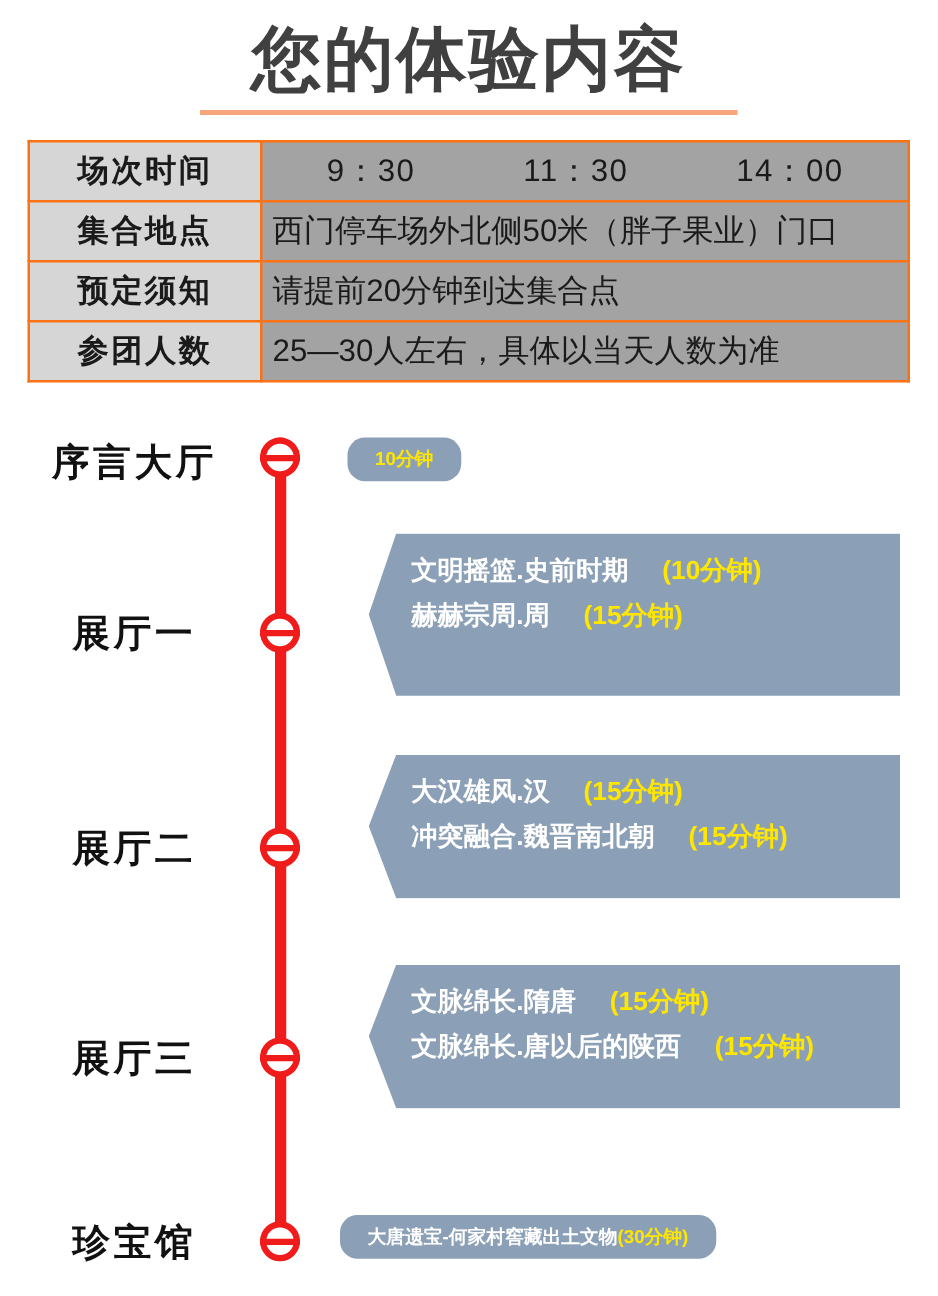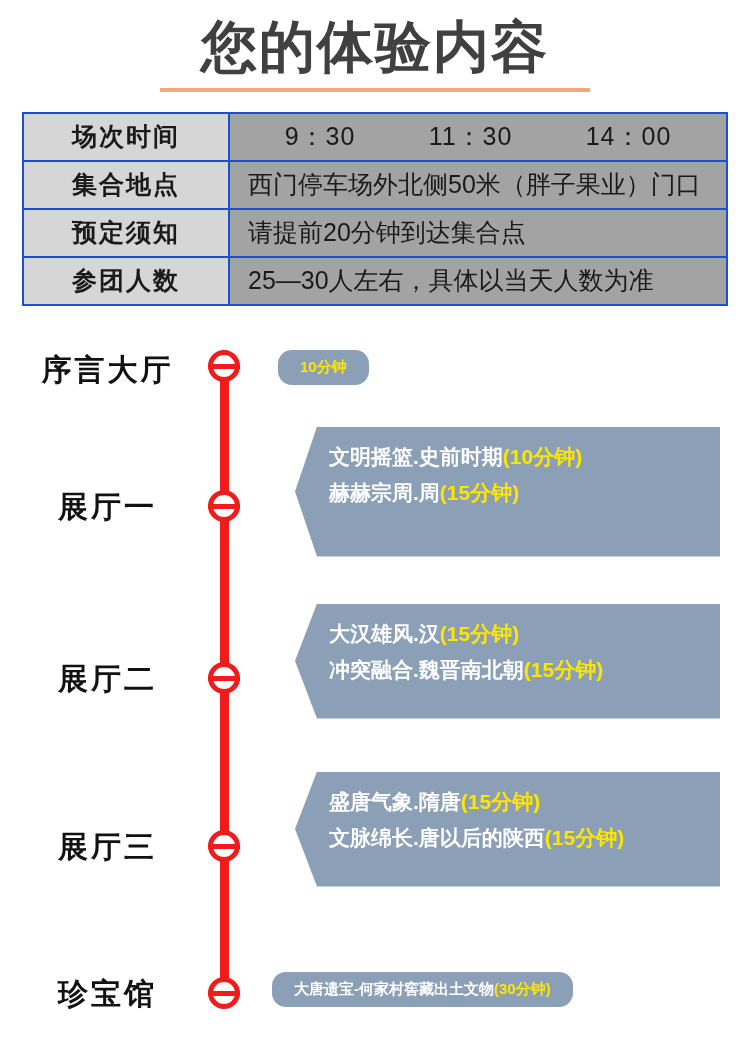--- a/index.html
+++ b/index.html
@@ -42,25 +42,25 @@
   }
 
   
   .info-table {
     margin: 20px 22px 0 22px;
     border-collapse: collapse;
     width: 706px;
     table-layout: fixed;
   }
   .info-table td {
-    border: 2px solid #1d4ed8;
+    border: 2px solid #f97316;
     height: 46px;
     font-size: 25px;
     color: #1a1a1a;
-    padding: 0 18px;
+    padding: 0 8px;
     font-weight: bold;
     font-family: "Liberation Sans", sans-serif;
   }
   .info-table td.label {
     width: 168px;
     background: #d6d6d6;
     text-align: center;
     letter-spacing: 2px;
   }
   .info-table td.value {
@@ -133,20 +133,21 @@
     font-weight: bold;
     font-size: 21px;
     line-height: 1.75;
     padding: 12px 20px 12px 34px;
     box-sizing: border-box;
     clip-path: polygon(22px 0, 100% 0, 100% 100%, 22px 100%, 0 50%);
     font-family: "Liberation Sans", sans-serif;
   }
   .callout .yellow {
     color: #ffe600;
+    margin-left: 27px;
   }
   .pill {
     position: absolute;
     background: #8ba0b6;
     color: #ffffff;
     font-weight: bold;
     font-size: 15px;
     border-radius: 14px;
     padding: 8px 22px;
     font-family: "Liberation Sans", sans-serif;
@@ -219,21 +220,21 @@
     </span>
     <span class="row-line">
       <span>冲突融合.魏晋南北朝</span><span class="yellow">(15分钟)</span>
     </span>
   </div>
 
   <div class="node" style="top:498px;"></div>
   <div class="stage-label" style="top:495px;">展厅三</div>
   <div class="callout" style="left:295px; top:440px; width:425px; height:115px;">
     <span class="row-line">
-      <span>盛唐气象.隋唐</span><span class="yellow">(15分钟)</span>
+      <span>文脉绵长.隋唐</span><span class="yellow">(15分钟)</span>
     </span>
     <span class="row-line">
       <span>文脉绵长.唐以后的陕西</span><span class="yellow">(15分钟)</span>
     </span>
   </div>
 
   <div class="node" style="top:645px;"></div>
   <div class="stage-label" style="top:642px;">珍宝馆</div>
   <div class="pill" style="left:272px; top:640px;">
     <span>大唐遗宝-何家村窖藏出土文物</span><span class="yellow">(30分钟)</span>

